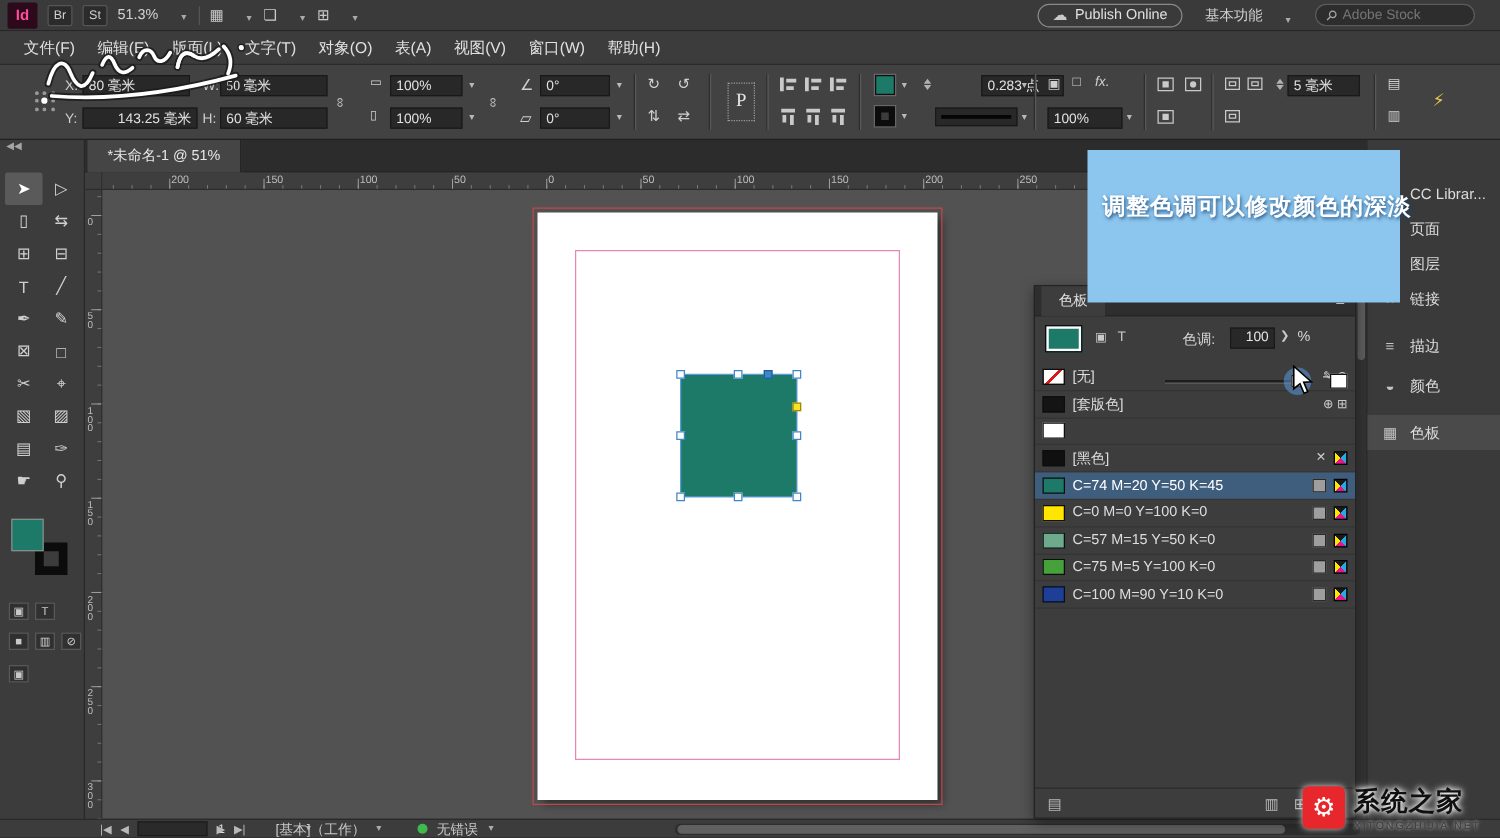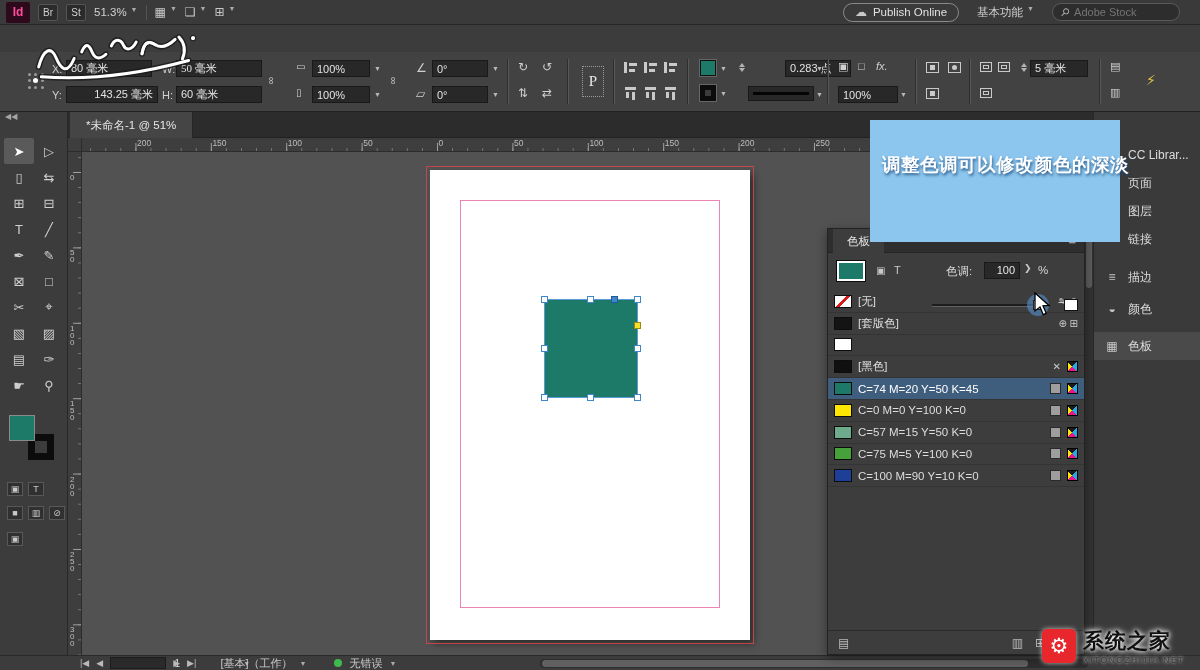--- a/index.html
+++ b/index.html
@@ -4,21 +4,21 @@
 <style>
   *{margin:0;padding:0;box-sizing:border-box}
   html,body{width:1200px;height:670px;background:#222}
   body{font-family:"Liberation Sans","DejaVu Sans",sans-serif}
   #app{position:relative;width:1200px;height:670px;background:#3c3c3c;overflow:hidden;color:#d9d9d9;font-size:12px}
 
   
   #topbar{position:absolute;left:0;top:0;width:1200px;height:25px;background:#3a3a3a;border-bottom:1px solid #262626;display:flex;align-items:center;gap:8px;padding:0 6px}
   .id-logo{width:24px;height:21px;background:#2c0a1c;color:#ff4c9b;font-weight:bold;font-size:12px;display:flex;align-items:center;justify-content:center;border-radius:2px}
   .mini-app{width:20px;height:17px;background:#2b2b2b;border:1px solid #555;color:#cfcfcf;font-size:10px;display:flex;align-items:center;justify-content:center;border-radius:2px}
-  .tb-item{display:flex;align-items:flex-start;gap:4px;color:#d2d2d2;font-size:11.5px;cursor:default}
+  .tb-item{display:flex;align-items:flex-end;gap:17px;color:#d2d2d2;font-size:11.5px;cursor:default}
   .dd{font-size:7px;color:#aaa}
   .tsep{width:1px;height:15px;background:#555}
   .gly{font-size:12px;color:#c9c9c9}
   .tb-right{margin-left:auto;display:flex;align-items:center;gap:18px;padding-right:14px}
   .publish-btn{display:flex;align-items:center;gap:6px;border:1px solid #8a8a8a;border-radius:11px;height:19px;padding:0 11px;font-size:11.5px;color:#e0e0e0}
   .stock-search{display:flex;align-items:center;gap:5px;background:#2d2d2d;border:1px solid #5a5a5a;border-radius:10px;height:18px;padding:0 8px;width:128px}
   .stock-search input{background:transparent;border:0;outline:0;color:#bbb;font-size:11px;width:90px;font-family:inherit}
   .mag{display:inline-block;transform:rotate(45deg);font-size:11px;color:#a9a9a9}
 
   
@@ -189,20 +189,31 @@
           <span>基本功能</span>
           <span class="dd">▼</span>
         </div>
       <div class="stock-search">
           <span class="mag">⚲</span>
           <input placeholder="Adobe Stock" style="">
         </div>
     </div>
   </div>
 
+  <div id="menubar">
+    <span>文件(F)</span>
+    <span>编辑(E)</span>
+    <span>版面(L)</span>
+    <span>文字(T)</span>
+    <span>对象(O)</span>
+    <span>表(A)</span>
+    <span>视图(V)</span>
+    <span>窗口(W)</span>
+    <span>帮助(H)</span>
+  </div>
 
   <div id="controlbar">
     <div class="proxy">
         <i></i>
         <i></i>
         <i></i>
         <i></i>
         <i class="on"></i>
         <i></i>
         <i></i>

